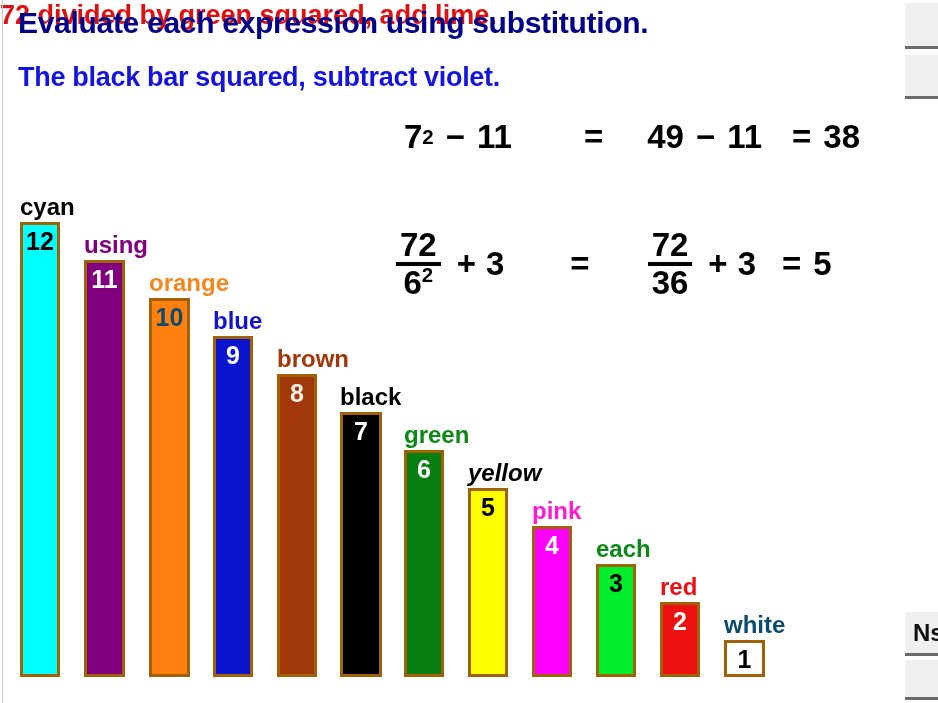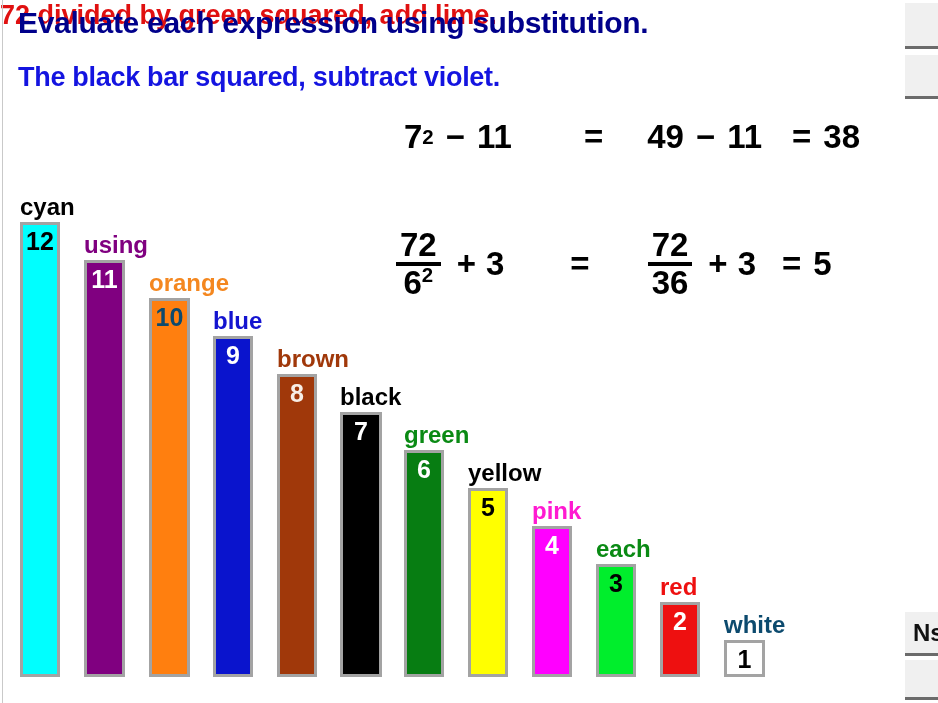--- a/index.html
+++ b/index.html
@@ -120,21 +120,21 @@
   .bar-label {
     position: absolute;
     font-weight: bold;
     font-size: 24px;
     white-space: nowrap;
     left: 0;
     line-height: 1;
   }
   .bar-rect {
     position: absolute;
-    border: 3px solid #a3a3a3;
+    border: 3px solid #a16207;
     box-sizing: border-box;
     left: 0;
   }
   .bar-value {
     position: absolute;
     left: 0;
     right: 0;
     text-align: center;
     font-weight: bold;
     font-size: 25px;
@@ -279,21 +279,21 @@
         <div class="bar-value" style="color: rgb(255, 255, 255);">7</div>
       </div>
     </div>
     <div class="bar-group" style="left: 404px; top: 0px; bottom: auto; position: absolute; width: 40px; height: 702px;">
       <div class="bar-label" style="color: rgb(10, 138, 20); top: 423px; left: 0px;">green</div>
       <div class="bar-rect" style="top: 450px; height: 227px; width: 40px; background: rgb(7, 125, 18);">
         <div class="bar-value" style="color: rgb(255, 255, 255);">6</div>
       </div>
     </div>
     <div class="bar-group" style="left: 468px; top: 0px; bottom: auto; position: absolute; width: 40px; height: 677px;">
-      <div class="bar-label" style="color: rgb(0, 0, 0); top: 461px; left: 0px;">yellow</div>
+      <div class="bar-label" style="color: rgb(0, 0, 0); top: 461px; left: 0px; font-style: italic;">yellow</div>
       <div class="bar-rect" style="top: 488px; height: 189px; width: 40px; background: rgb(255, 255, 0);">
         <div class="bar-value" style="color: rgb(0, 0, 0);">5</div>
       </div>
     </div>
     <div class="bar-group" style="left: 532px; top: 0px; bottom: auto; position: absolute; width: 40px; height: 677px;">
       <div class="bar-label" style="color: rgb(255, 26, 209); top: 499px; left: 0px;">pink</div>
       <div class="bar-rect" style="top: 526px; height: 151px; width: 40px; background: rgb(255, 0, 255);">
         <div class="bar-value" style="color: rgb(255, 255, 255);">4</div>
       </div>
     </div>

